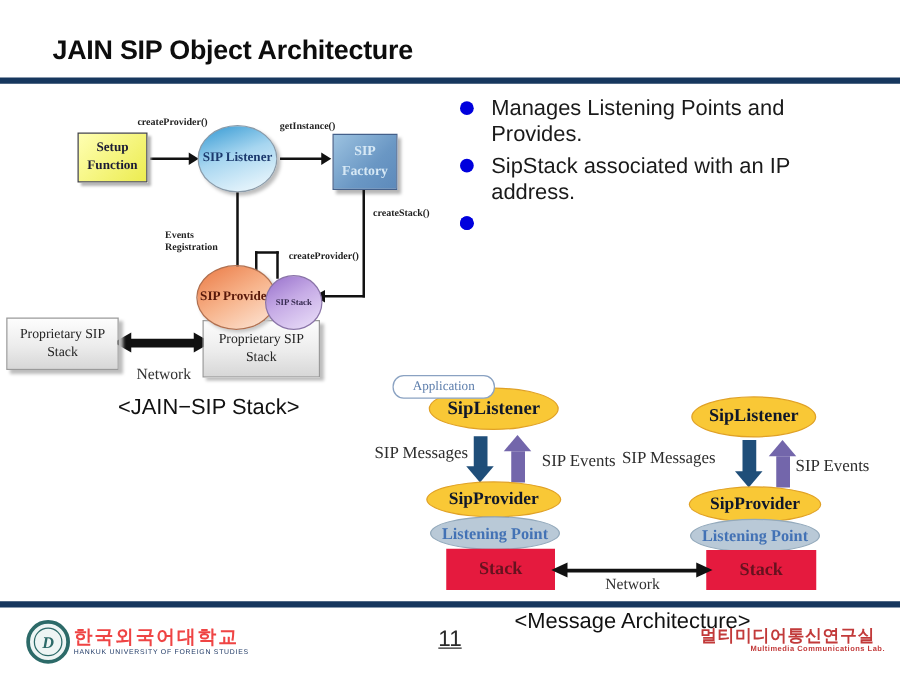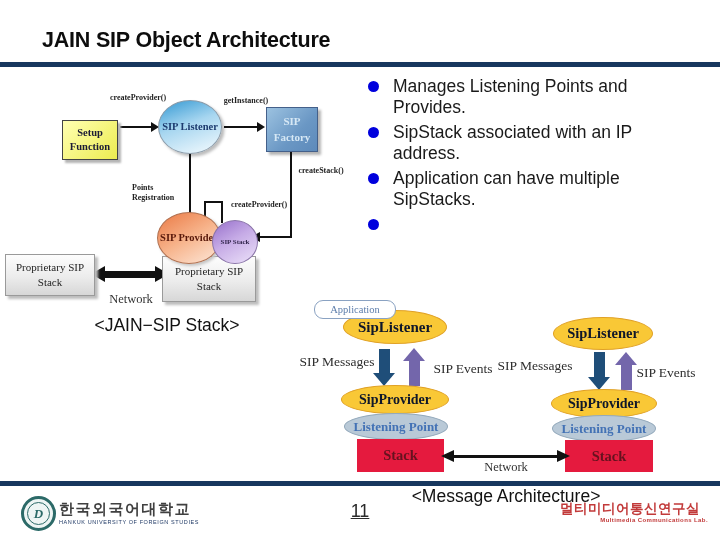--- a/index.html
+++ b/index.html
@@ -21,21 +21,21 @@
   .bullets li { position:relative; padding-left:31px; margin-bottom:4px;
     font-size:17.5px; line-height:21px; color:#1a1a1a; }
   .dot { position:absolute; left:6px; top:5px; width:11px; height:11px;
     border-radius:50%; background:#0000dd; }
   .node { display:flex; align-items:center; justify-content:center; text-align:center; }
   .mlabel { font-family:"Liberation Serif", serif; font-weight:bold; font-size:8px; color:#222; text-align:center; }
   .hline, .vline { background:#111; }
   .tri { width:0; height:0; }
 
   
-  .box-setup { left:62px; top:120px; width:56px; height:40px;
+  .box-setup { left:62px; top:106px; width:56px; height:40px;
     background:linear-gradient(135deg,#ffffb2,#ecec50); border:1px solid #444;
     box-shadow:2.5px 2.5px 2px #b5b5b5; font:bold 10.5px "Liberation Serif",serif; color:#1b1b35; line-height:1.35; }
   .el-listener { left:158px; top:100px; width:64px; height:54px; border-radius:50%;
     background:linear-gradient(160deg,#3f9fd6 5%,#a7d6f0 45%,#eef8fd 95%);
     border:1px solid #8a9aa8; box-shadow:2.5px 2.5px 3px #bcbcbc;
     font:bold 10.5px "Liberation Serif",serif; color:#1c3a6e; line-height:1.5; }
   .box-factory { left:266px; top:107px; width:52px; height:45px;
     background:linear-gradient(135deg,#9cc2e0 0%,#6a97c4 60%,#5d8abb 100%);
     border:1px solid #44608a; box-shadow:3px 3px 2.5px #b5b5b5;
     font:bold 11px "Liberation Serif",serif; color:#d6e8f5; line-height:1.45; }
@@ -115,52 +115,52 @@
   .net-head-r { left:557px; top:450px; border-top:6.5px solid transparent; border-bottom:6.5px solid transparent; border-left:13px solid #111; }
   .lbl-network-2 { left:470px; top:460px; width:72px; text-align:center; font:12.5px "Liberation Serif",serif; color:#333; }
   .cap-msg { left:394px; top:486px; width:224px; text-align:center; font-size:17.5px; color:#111; }
 
   
   .logo { left:21px; top:496px; width:35px; height:35px; border-radius:50%;
     border:3px solid #2c6a68; background:#eef5f4; display:flex; align-items:center; justify-content:center; }
   .logo-inner { width:23px; height:23px; border-radius:50%; border:1.5px solid #2c6a68;
     display:flex; align-items:center; justify-content:center;
     font:italic bold 13px "Liberation Serif",serif; color:#2c6a68; }
-  .univ-kr { left:59px; top:500px; font-size:15px; font-weight:bold; color:#404040; letter-spacing:1.5px; }
+  .univ-kr { left:59px; top:500px; font-size:15px; font-weight:bold; color:#ef4444; letter-spacing:1.5px; }
   .univ-en { left:59px; top:519px; font-size:5.5px; color:#203a66; letter-spacing:0.6px; text-transform:uppercase; }
   .page-num { left:330px; top:501px; width:60px; text-align:center; font-size:18px; color:#2a2a2a;text-decoration:underline; }
   .lab-kr { left:560px; top:500px; width:148px; text-align:left; font-size:13.5px; font-weight:bold; color:#c23a3a; letter-spacing:0.5px; }
   .lab-en { left:560px; top:517px; width:148px; text-align:right; font-size:6px; font-weight:bold; color:#c23a3a; letter-spacing:0.4px; }
 </style>
 </head>
 <body>
 
 <div class="slide">
 
   <h1 class="abs title">JAIN SIP Object Architecture</h1>
   <div class="abs rule rule-top"></div>
 
   <ul class="abs bullets">
     <li><span class="dot"></span><span>Manages Listening Points and Provides.</span></li>
     <li><span class="dot"></span><span>SipStack associated with an IP address.</span></li>
-    <li><span class="dot"></span><span>Application can have multiple SipStacks.</span></li>
+    <li><span class="dot"></span></li>
     <li><span class="dot"></span></li>
   </ul>
 
   <div class="abs mlabel lbl-create-listener">createProvider()</div>
   <div class="abs hline arr-cl-line"></div>
   <div class="abs tri arr-cl-head"></div>
   <div class="abs node box-setup">Setup Function</div>
   <div class="abs node el-listener">SIP Listener</div>
   <div class="abs mlabel lbl-get-instance">getInstance()</div>
   <div class="abs hline arr-gi-line"></div>
   <div class="abs tri arr-gi-head"></div>
   <div class="abs node box-factory">SIP Factory</div>
   <div class="abs vline line-listener-drop"></div>
-  <div class="abs mlabel lbl-event-reg">Points Registration</div>
+  <div class="abs mlabel lbl-event-reg">Events Registration</div>
   <div class="abs vline loop-left"></div>
   <div class="abs hline loop-top"></div>
   <div class="abs vline loop-right"></div>
   <div class="abs mlabel lbl-create-provider">createProvider()</div>
   <div class="abs mlabel lbl-create-stack">createStack()</div>
   <div class="abs vline line-factory-drop"></div>
   <div class="abs hline line-cs-horiz"></div>
   <div class="abs tri arr-cs-head"></div>
   <div class="abs node el-provider">SIP Provider</div>
   <div class="abs node el-sipstack">SIP Stack</div>

